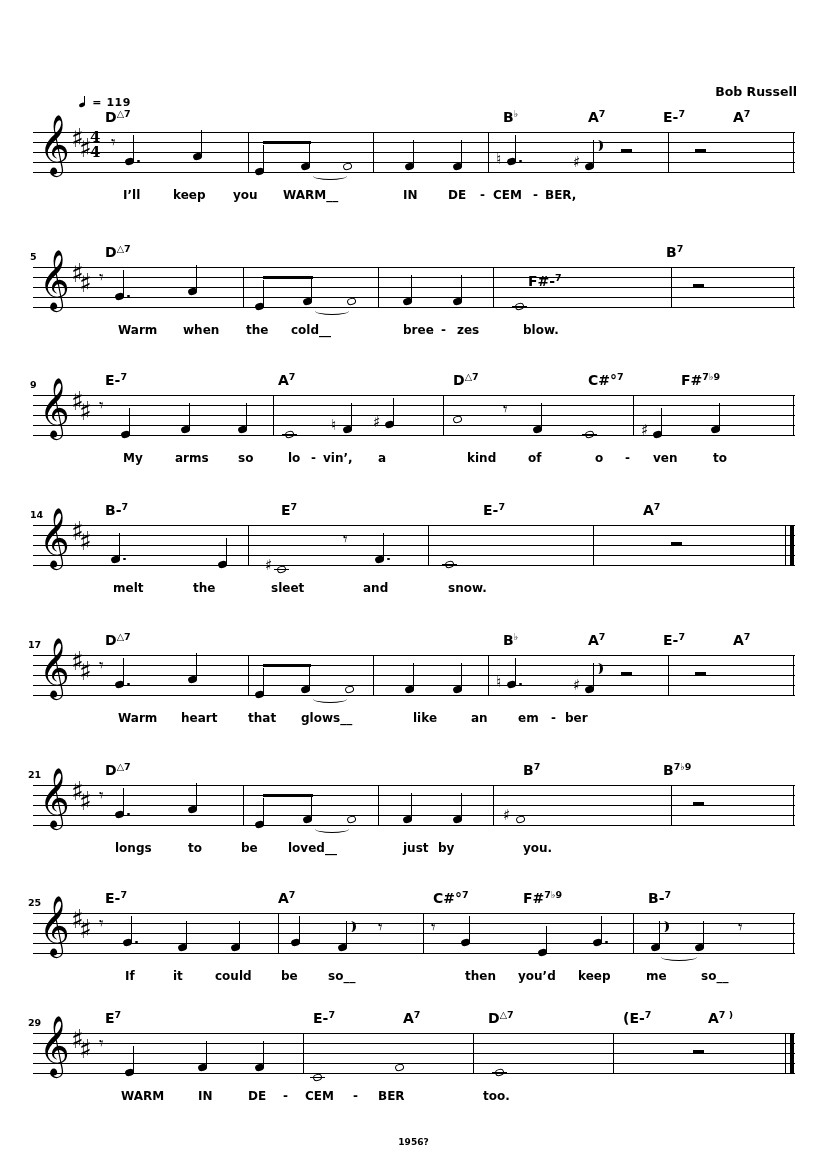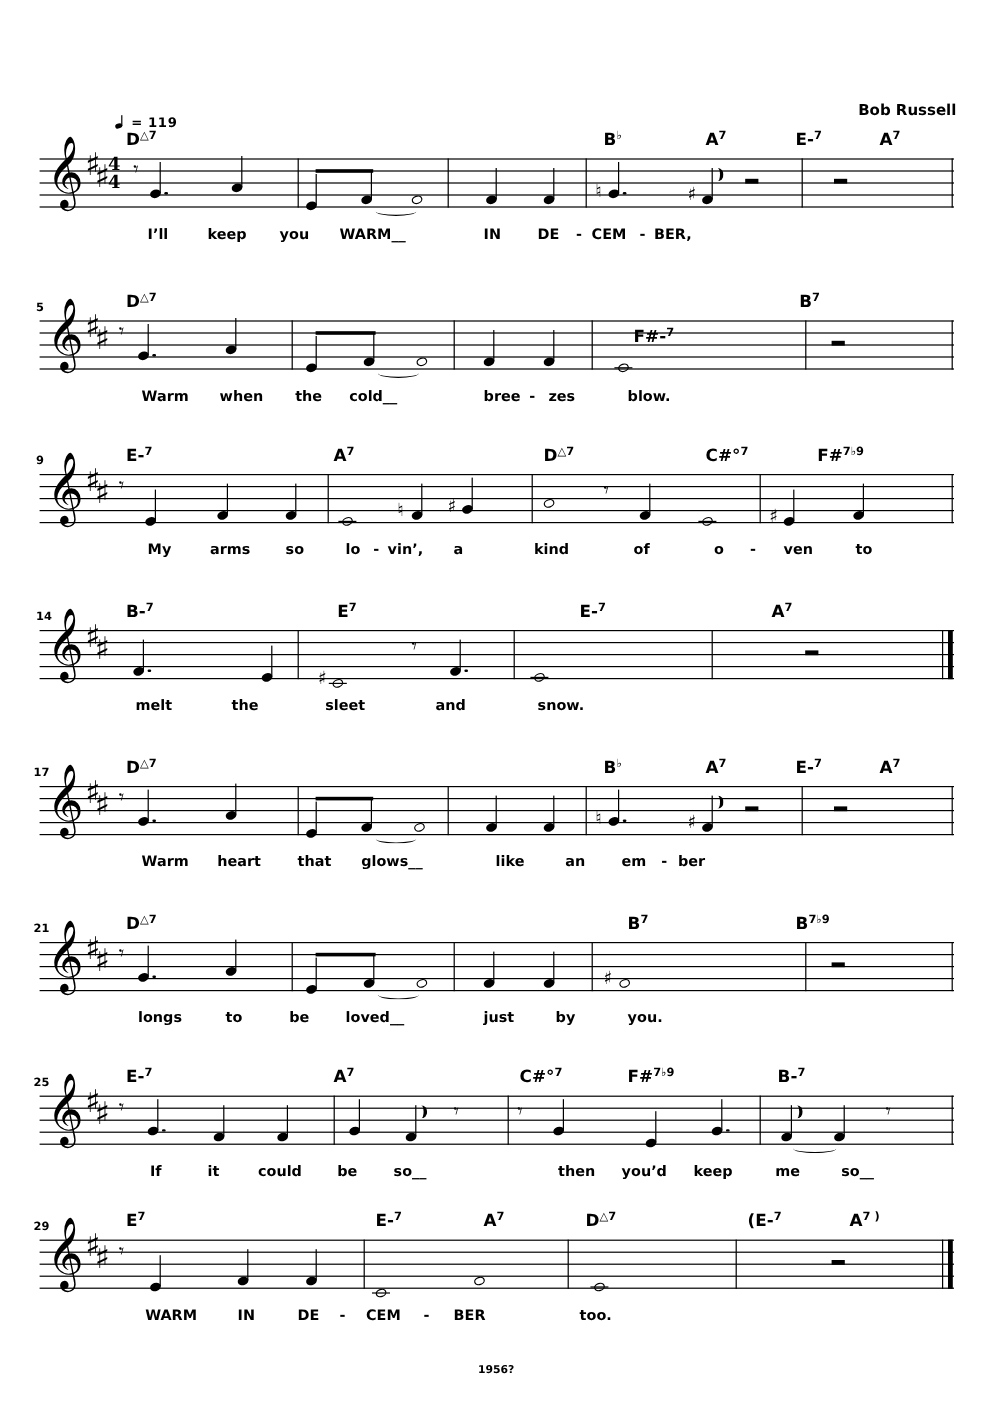--- a/index.html
+++ b/index.html
@@ -34,21 +34,21 @@
   .composer {
     position: absolute;
     top: 84px;
     right: 30px;
     font-size: 12.5px;
     font-weight: 600;
     font-family: "DejaVu Sans", sans-serif;
   }
   .tempo {
     position: absolute;
-    left: 96px;
+    left: 79px;
     top: 96px;
     font-size: 11px;
     font-weight: 700;
     letter-spacing: 0.5px;
   }
   .tempo .notehead {
     display: inline-block;
     position: relative;
     width: 9px;
     height: 12px;
@@ -506,21 +506,21 @@
     <div class="barline" style="left:600px;"></div>
     <div class="barline" style="left:760px;"></div>
 
     <div class="lyric" style="left:90px;">My</div>
     <div class="lyric" style="left:142px;">arms</div>
     <div class="lyric" style="left:205px;">so</div>
     <div class="lyric" style="left:255px;">lo</div>
     <div class="lyric" style="left:278px;">-</div>
     <div class="lyric" style="left:290px;">vin’,</div>
     <div class="lyric" style="left:345px;">a</div>
-    <div class="lyric" style="left:412px;">kind</div>
+    <div class="lyric" style="left:434px;">kind</div>
     <div class="lyric" style="left:495px;">of</div>
     <div class="lyric" style="left:562px;">o</div>
     <div class="lyric" style="left:592px;">-</div>
     <div class="lyric" style="left:620px;">ven</div>
     <div class="lyric" style="left:680px;">to</div>
   </div>
 
   <div class="system" style="top:525px;">
     <div class="staff">
       <div class="line l0"></div>
@@ -718,21 +718,21 @@
     <div class="barline" style="left:345px;"></div>
     <div class="barline" style="left:460px;"></div>
     <div class="barline" style="left:638px;"></div>
     <div class="barline" style="left:760px;"></div>
 
     <div class="lyric" style="left:82px;">longs</div>
     <div class="lyric" style="left:155px;">to</div>
     <div class="lyric" style="left:208px;">be</div>
     <div class="lyric" style="left:255px;">loved__</div>
     <div class="lyric" style="left:370px;">just</div>
-    <div class="lyric" style="left:430px;">by</div>
+    <div class="lyric" style="left:405px;">by</div>
     <div class="lyric" style="left:490px;">you.</div>
   </div>
 
   <div class="system" style="top:913px;">
     <div class="staff">
       <div class="line l0"></div>
         <div class="line l1"></div>
         <div class="line l2"></div>
         <div class="line l3"></div>
         <div class="line l4"></div>

